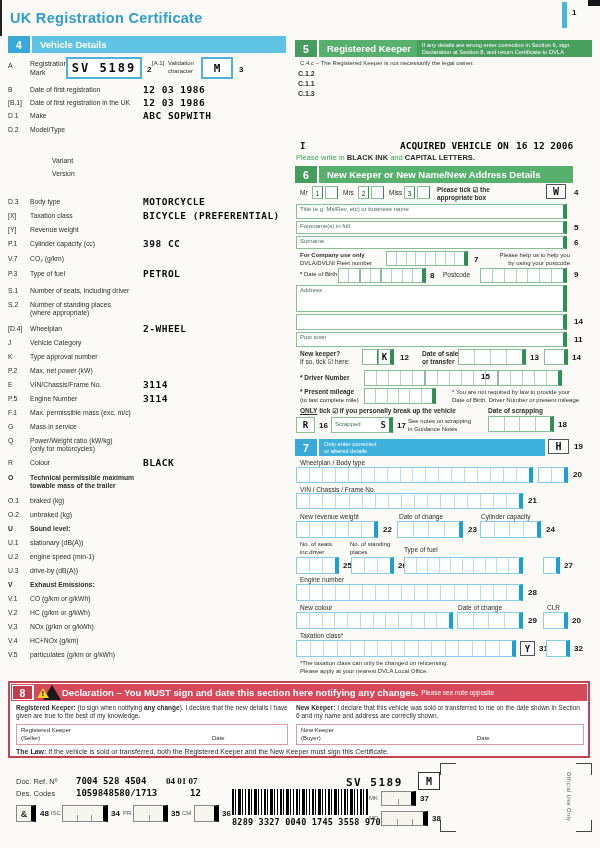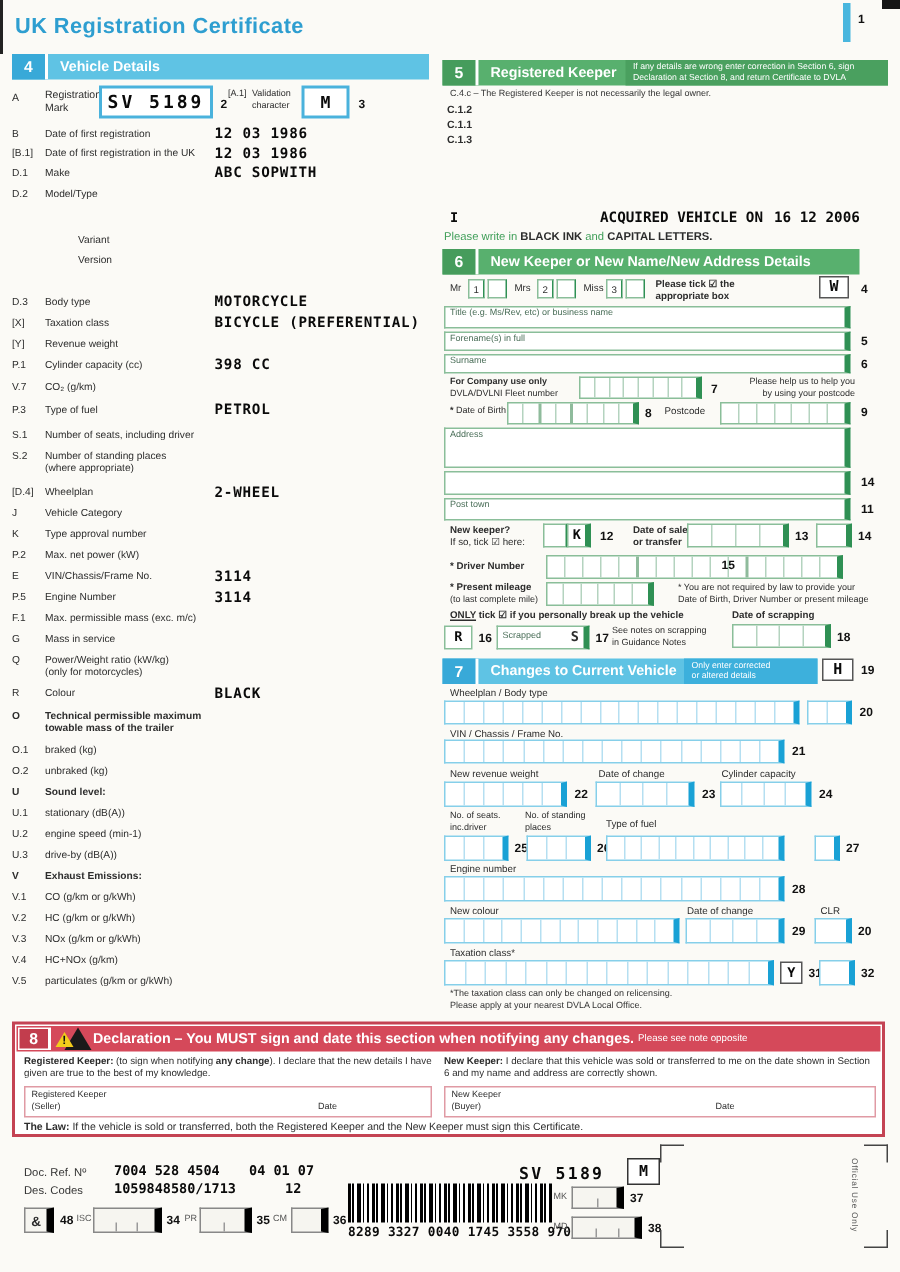--- a/index.html
+++ b/index.html
@@ -431,21 +431,20 @@
   <div class="gb cells" style="left:488px;top:416px;width:66px;height:16px;">
       <i></i>
       <i></i>
       <i></i>
       <i></i>
     </div>
   <span class="abs num" style="left:558px;top:420px;">18</span>
 
   <div class="band blueband" style="left:295px;top:439px;width:250px;">
     <span class="nb">7</span>
-    <span class="bt" style="flex:0 0 auto;padding-right:5px;">Changes to Current Vehicle</span>
     <span class="bandnote noteb" style="flex:1;">
       <span>Only enter corrected</span><br><span>or altered details</span>
     </span>
   </div>
   <div class="charbox" style="left:548px;top:439px;width:21px;height:15px;font-size:10px;">
       <span>H</span>
     </div>
   <span class="abs num" style="left:574px;top:442px;">19</span>
 
   <span class="abs f65" style="left:300px;top:459px;">Wheelplan / Body type</span>
@@ -635,21 +634,21 @@
 
   <div class="decl-outer">
     <div class="band redband" style="left:1px;top:1px;width:576px;">
       <span class="nb" style="margin:1px;width:19px;">8</span>
       <span class="abs" style="left:32px;top:1px;">
         <span class="tri-o"></span>
           <span class="tri-i"></span>
           <span class="tri-x">!</span>
       </span>
       <span class="bt" style="padding-left:27px;">
-        <span>Declaration – You MUST sign and date this section when notifying any changes.</span>&nbsp;<span style="font-weight:normal;font-size:6.5px;">Please see note opposite</span>
+        <span>Declaration – You MUST sign and date this section here notifying any changes.</span>&nbsp;<span style="font-weight:normal;font-size:6.5px;">Please see note opposite</span>
       </span>
     </div>
     <div class="abs f65" style="left:6px;top:21px;width:272px;">
       <span class="b">Registered Keeper:</span><span> (to sign when notifying </span><span class="b">any change</span><span>). I declare that the new details I have given are true to the best of my knowledge.</span>
     </div>
     <div class="abs f65" style="left:286px;top:21px;width:288px;">
       <span class="b">New Keeper:</span><span> I declare that this vehicle was sold or transferred to me on the date shown in Section 6 and my name and address are correctly shown.</span>
     </div>
     <div class="sigbox" style="left:6px;top:41px;width:272px;height:21px;">
       <span class="abs f6" style="left:4px;top:2px;"><span>Registered Keeper</span><br><span>(Seller)</span></span>
@@ -660,21 +659,21 @@
       <span class="abs f6" style="left:180px;top:10px;">Date</span>
     </div>
     <div class="abs f7" style="left:6px;top:64px;width:570px;">
       <span class="b">The Law:</span><span> If the vehicle is sold or transferred, both the Registered Keeper and the New Keeper must sign this Certificate.</span>
     </div>
   </div>
 
 
   <span class="abs f75" style="left:16px;top:777px;color:#333;">Doc. Ref. Nº</span>
   <span class="abs dotm" style="left:76px;top:776px;font-size:9px;">7004 528 4504</span>
-  <span class="abs dotm" style="left:166px;top:776px;font-size:9px;">04 01 07</span>
+  <span class="abs dotm" style="left:166px;top:776px;font-size:9px;font-family:Liberation Serif, serif;">04 01 07</span>
   <span class="abs f75" style="left:16px;top:789px;color:#333;">Des. Codes</span>
   <span class="abs dotm" style="left:76px;top:788px;font-size:9px;">1059848580/1713</span>
   <span class="abs dotm" style="left:190px;top:788px;font-size:9px;">12</span>
 
   <span class="abs dotm" style="left:346px;top:776px;font-size:11px;letter-spacing:1.5px;">SV 5189</span>
   <div class="charbox" style="left:418px;top:772px;width:22px;height:18px;font-size:10px;border-color:#333;">
       <span>M</span>
     </div>
 
   <div class="offbox" style="left:16px;top:805px;width:20px;height:17px;text-align:center;font-weight:bold;font-size:9px;line-height:16px;"><span>&amp;</span></div>

